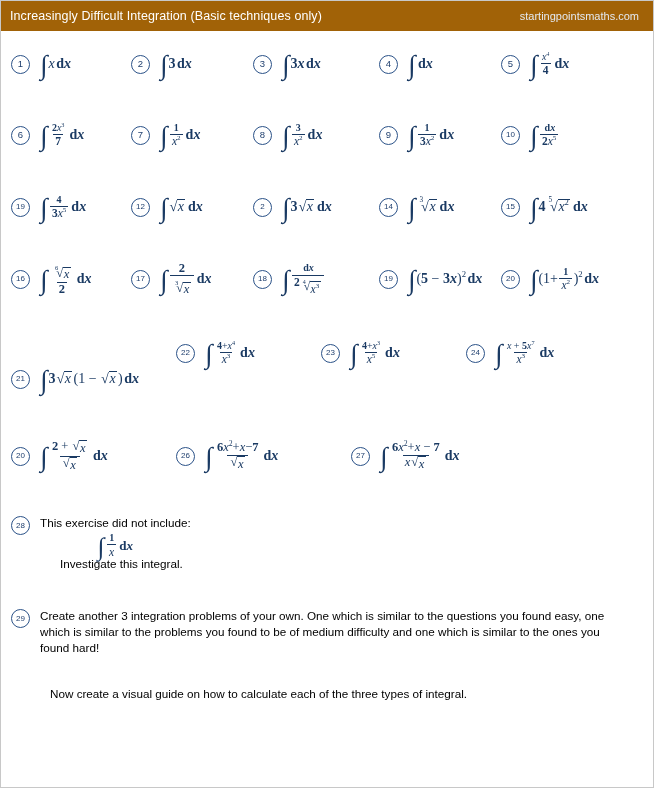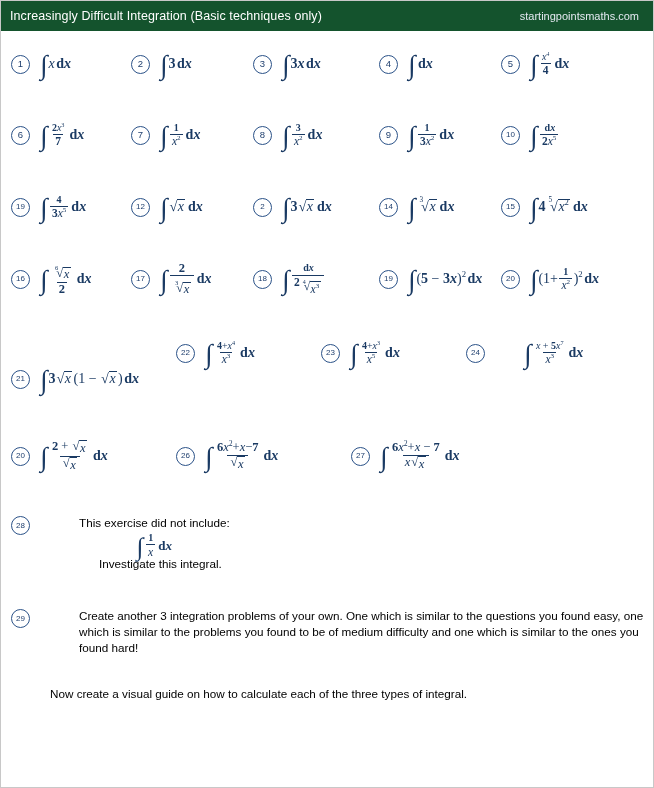--- a/index.html
+++ b/index.html
@@ -16,21 +16,21 @@
     width: 654px;
     height: 788px;
     background: #ffffff;
     border: 1px solid #c8c8c8;
     overflow: hidden;
   }
 
   
   #header {
     height: 30px;
-    background: #14532d;
+    background: #a16207;
     display: flex;
     align-items: center;
     justify-content: space-between;
     padding: 0 14px 0 9px;
   }
   #header .title {
     color: #ffffff;
     font-size: 12.5px;
     letter-spacing: 0.1px;
     white-space: nowrap;
@@ -119,21 +119,20 @@
   .rad .body {
     border-top: 1.1px solid #1a3a63;
     padding: 0.5px 1.5px 0 0.5px;
     line-height: 1.05;
   }
 
   
   .textq {
     display: flex;
     align-items: flex-start;
-    gap: 39px;
   }
   .textq .num { margin-top: 1px; }
   .qtext {
     color: #000000;
     font-size: 11.7px;
     line-height: 1.38;
   }
   .inline-int {
     display: inline-flex;
     align-items: center;
@@ -420,21 +419,21 @@
         <span class="num small">23</span>
         <span class="expr">
           <span class="intsym">∫</span>
             <span class="frac">
               <span class="n"><span class="bd">4</span>+<span class="it">x</span><sup>3</sup></span>
               <span class="d"><span class="it">x</span><sup>5</sup></span>
             </span>
             <span class="dx">d<span class="v">x</span></span>
         </span>
       </div>
-      <div class="qcell" style="width:150px;gap:29px;">
+      <div class="qcell" style="width:150px;">
         <span class="num small">24</span>
         <span class="expr">
           <span class="intsym">∫</span>
             <span class="frac">
               <span class="n"><span class="it">x</span> + <span class="bd">5</span><span class="it">x</span><sup>7</sup></span>
               <span class="d"><span class="it">x</span><sup>3</sup></span>
             </span>
             <span class="dx">d<span class="v">x</span></span>
         </span>
       </div>

